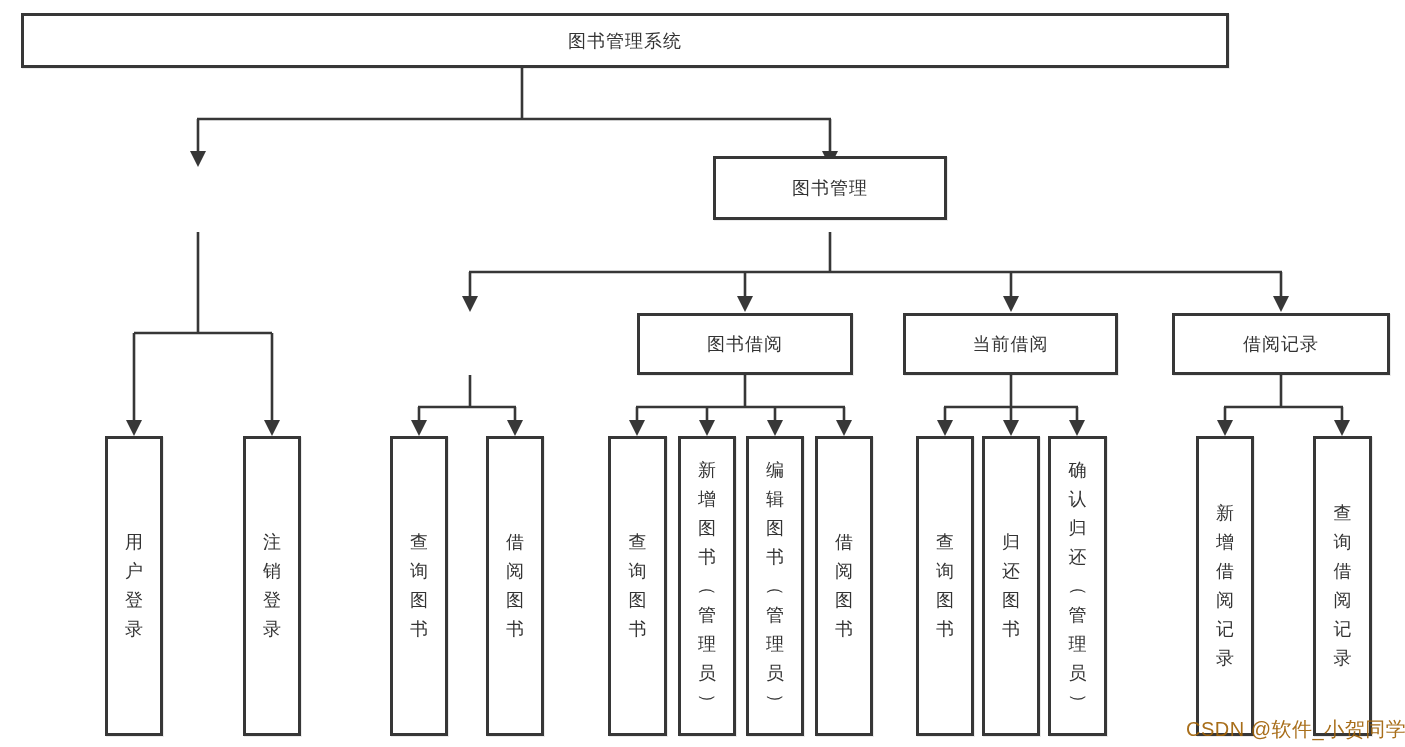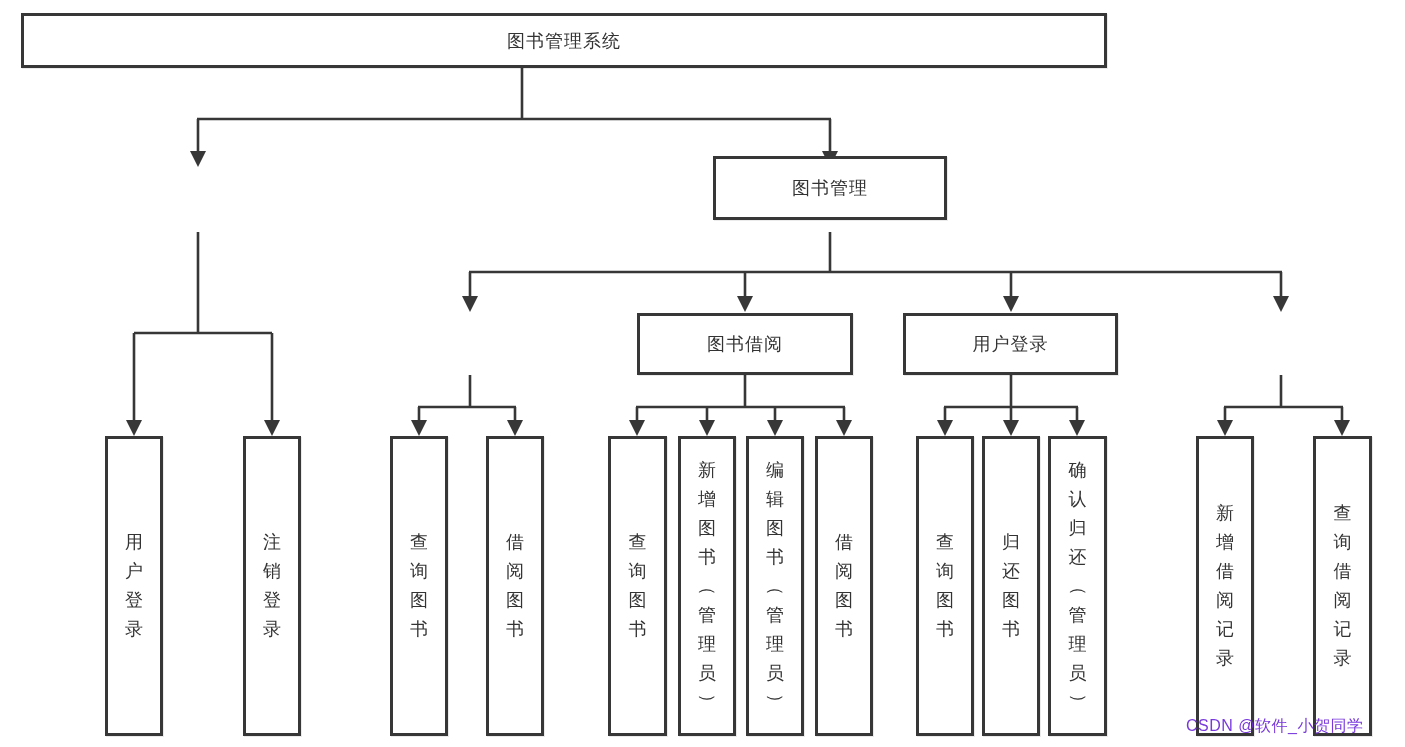--- a/index.html
+++ b/index.html
@@ -12,21 +12,21 @@
     position:absolute;box-sizing:border-box;border:3px solid #373737;background:#ffffff;
     display:flex;align-items:center;justify-content:center;
     box-shadow:1px 1px 0 rgba(0,0,0,0.08);
   }
   .node .hlabel{font-size:18px;color:#333333;letter-spacing:1px;white-space:nowrap;}
   .node .vlabel{display:block;}
   .vchar{display:block;height:29px;line-height:29px;width:22px;text-align:center;font-size:18px;color:#333333;}
   .vchar.rot{transform:rotate(90deg);}
   .watermark{
     position:absolute;left:1186px;top:716px;z-index:5;
-    font-size:16px;color:#6d28d9;opacity:0.92;white-space:nowrap;letter-spacing:0.5px;
+    font-size:20px;color:#a16207;opacity:0.92;white-space:nowrap;letter-spacing:0.5px;
   }
 </style>
 </head>
 <body>
 
 <div id="stage">
 
   <svg class="connectors" viewBox="0 0 1405 747" xmlns="http://www.w3.org/2000/svg" aria-hidden="true">
     <path fill="none" stroke="#373737" stroke-width="2.6" d="M522 66 V119 M197 119 H831 M198 119 V153 M830 119 V153
              M198 232 V333 M134 333 H272 M134 333 V421 M272 333 V421
@@ -40,33 +40,36 @@
              M1003 296 L1019 296 L1011 312 Z M1273 296 L1289 296 L1281 312 Z
              M126 420 L142 420 L134 436 Z M264 420 L280 420 L272 436 Z
              M411 420 L427 420 L419 436 Z M507 420 L523 420 L515 436 Z
              M629 420 L645 420 L637 436 Z M699 420 L715 420 L707 436 Z
              M767 420 L783 420 L775 436 Z M836 420 L852 420 L844 436 Z
              M937 420 L953 420 L945 436 Z M1003 420 L1019 420 L1011 436 Z
              M1069 420 L1085 420 L1077 436 Z M1217 420 L1233 420 L1225 436 Z
              M1334 420 L1350 420 L1342 436 Z"></path>
   </svg>
 
-  <div class="node" style="left:21px;top:13px;width:1086px;height:55px">
+  <div class="node" style="left:21px;top:13px;width:1208px;height:55px">
     <span class="hlabel">图书管理系统</span>
   </div>
 
   <div class="node" style="left:713px;top:156px;width:234px;height:64px">
     <span class="hlabel">图书管理</span>
   </div>
 
   <div class="node" style="left:637px;top:313px;width:216px;height:62px">
     <span class="hlabel">图书借阅</span>
   </div>
   <div class="node" style="left:903px;top:313px;width:215px;height:62px">
-    <span class="hlabel">用户登录</span>
+    <span class="hlabel">当前借阅</span>
+  </div>
+  <div class="node" style="left:1172px;top:313px;width:218px;height:62px">
+    <span class="hlabel">借阅记录</span>
   </div>
 
   <div class="node" style="left:105px;top:436px;width:58px;height:300px">
     <span class="vlabel vertical">
         <span class="vchar">用</span>
         <span class="vchar">户</span>
         <span class="vchar">登</span>
         <span class="vchar">录</span>
       </span>
   </div>

